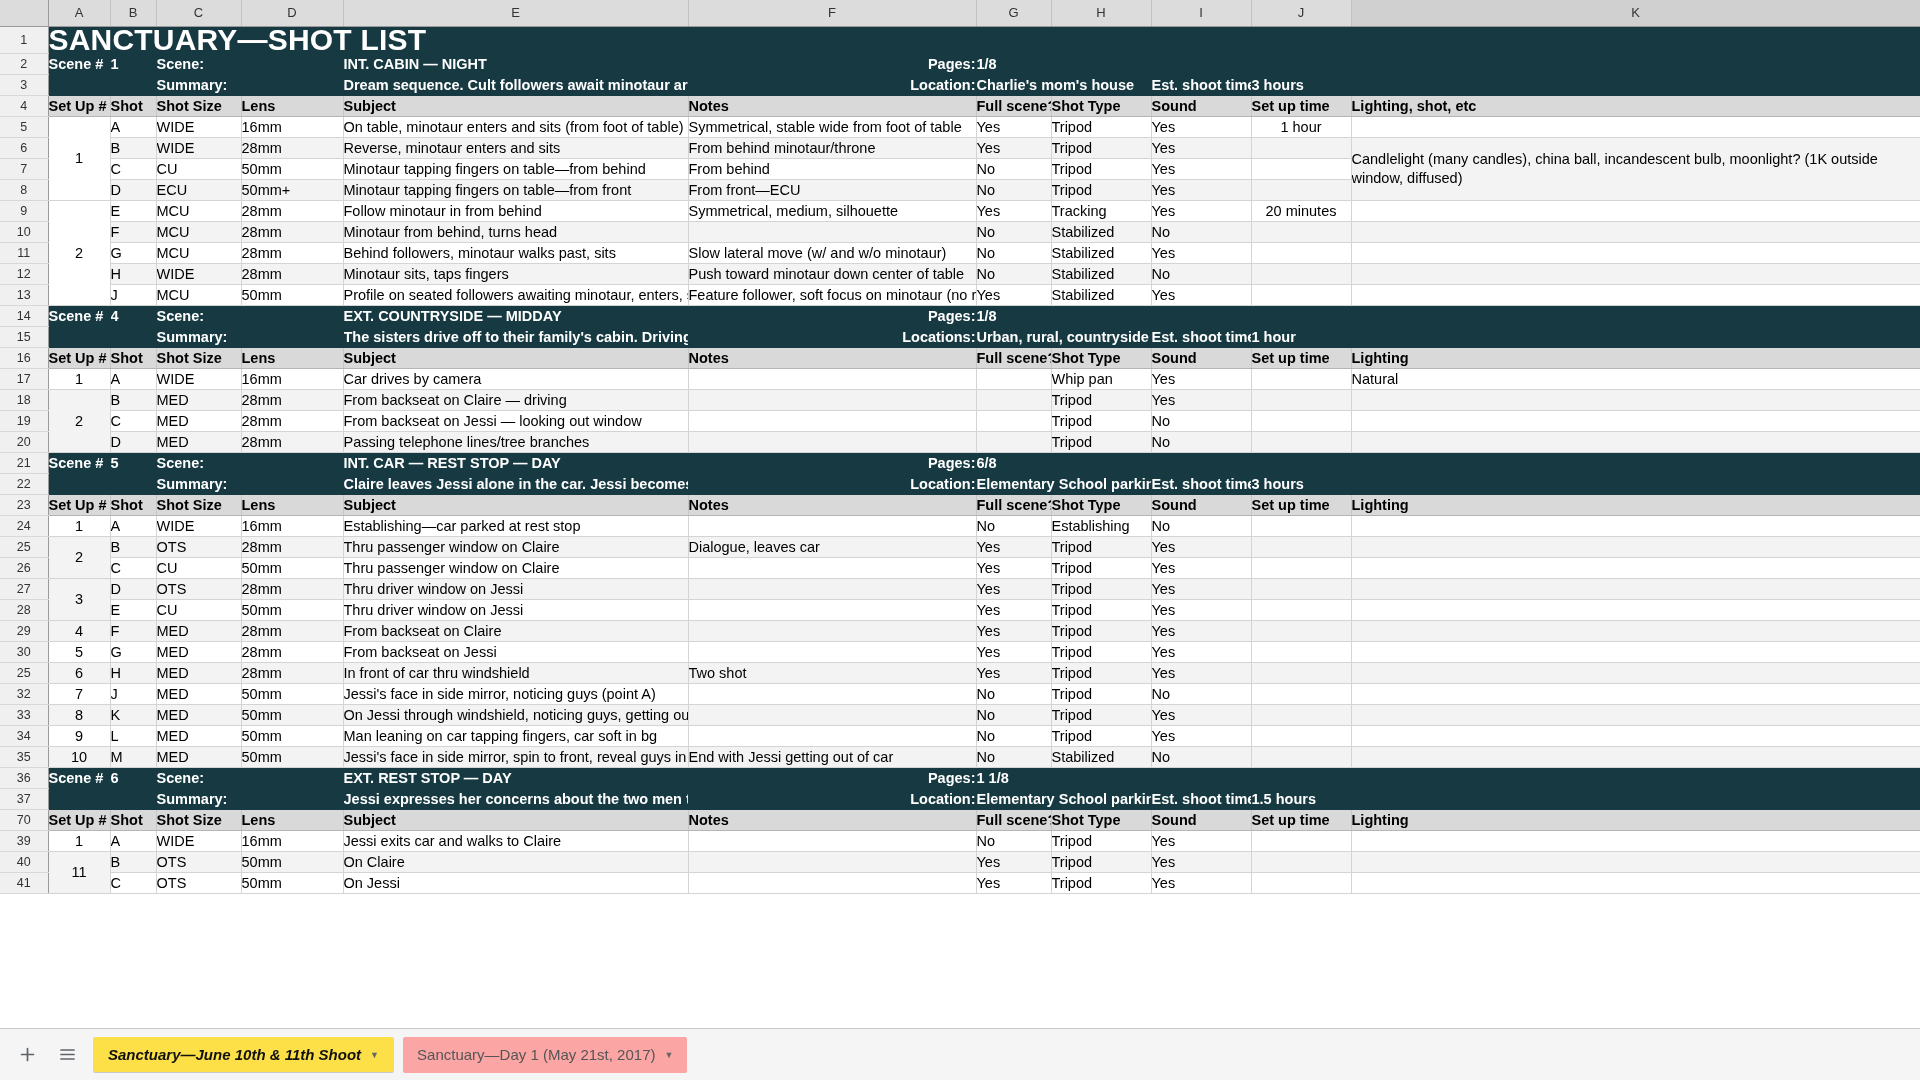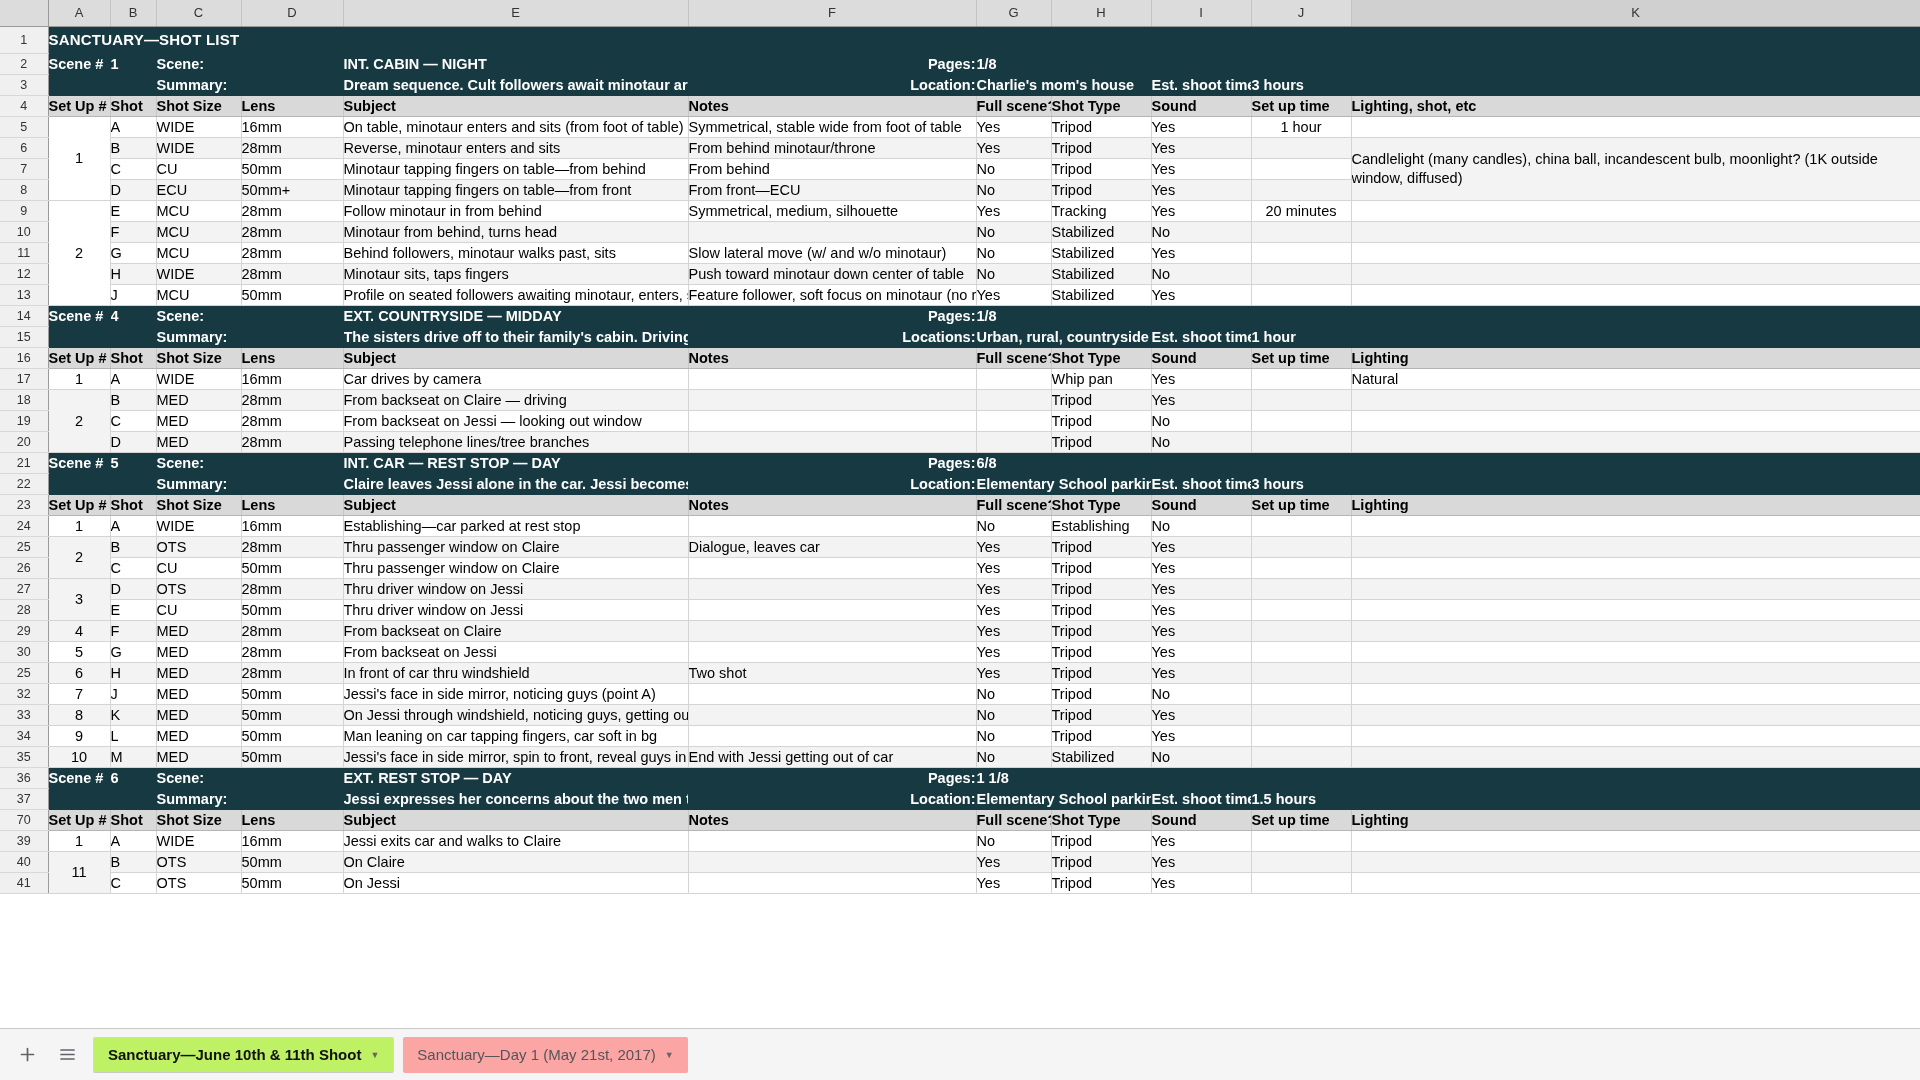--- a/index.html
+++ b/index.html
@@ -71,21 +71,21 @@
     border-bottom: 1px solid #173a42;
     font-size: 14.5px;
     padding: 0 5px;
     height: 20px; line-height: 20px;
     vertical-align: middle;
     white-space: nowrap; overflow: hidden;
   }
   td.dark.rlabel{ text-align: right; }
   td.title {
     background: #173a42; color: #fff;
-    font-size: 15px; font-weight: bold;
+    font-size: 30px; font-weight: bold;
     letter-spacing: .2px;
     height: 26px; line-height: 26px;
     padding: 0 5px;
     border-right: 1px solid #173a42;
     border-bottom: 1px solid #173a42;
     white-space: nowrap; overflow: hidden;
     vertical-align: middle;
   }
 
   
@@ -129,22 +129,22 @@
   .tab {
     height: 36px;
     display: flex; align-items: center; gap: 9px;
     padding: 0 14px;
     font-size: 15px;
     border-radius: 2px;
     cursor: pointer;
     white-space: nowrap;
     margin-left: 4px;
   }
-  .tab.active { background: #bef264; font-weight: bold; color: #111;
-                box-shadow: 0 -1px 0 #c8c8c8 inset, 1px 0 0 #d6d6d6, -1px 0 0 #d6d6d6; }
+  .tab.active { background: #fde047; font-weight: bold; color: #111;
+                box-shadow: 0 -1px 0 #c8c8c8 inset, 1px 0 0 #d6d6d6, -1px 0 0 #d6d6d6; font-style: italic; }
   .tab.inactive { background: #fca5a5; color: #555; }
   .tab .caret { font-size: 9px; color: #666; }
 </style>
 </head>
 <body>
 
 <div id="app">
 
   <div class="grid-wrap">
     <table class="sheet">

